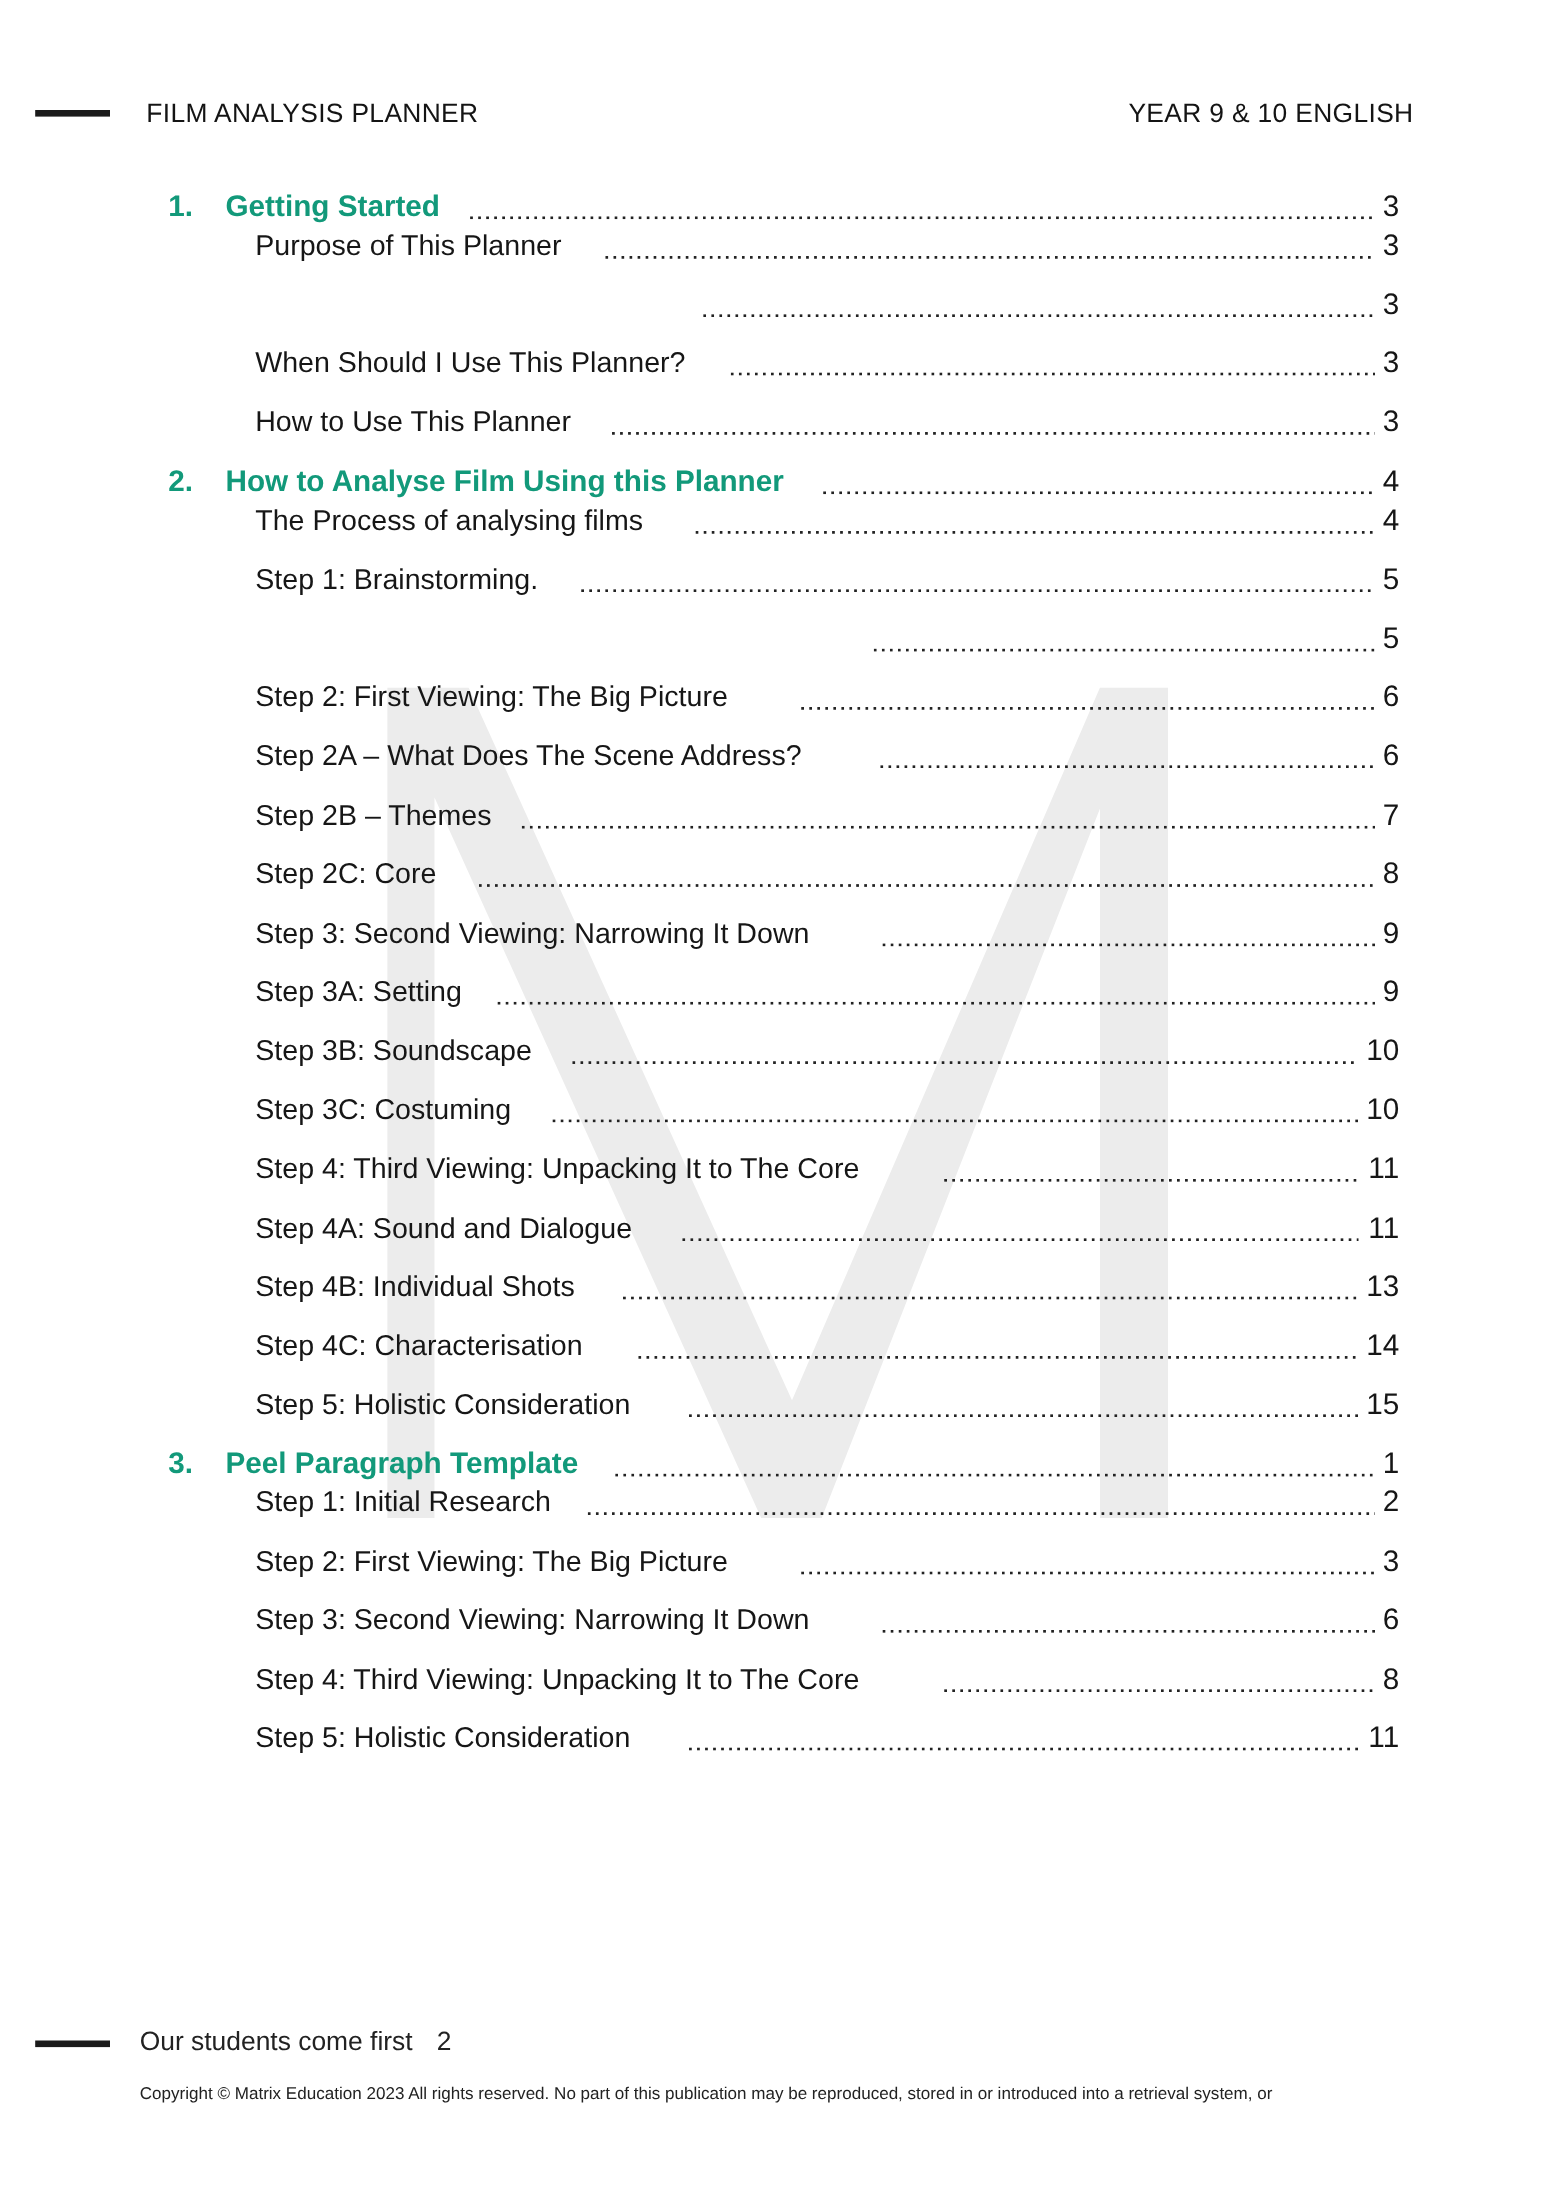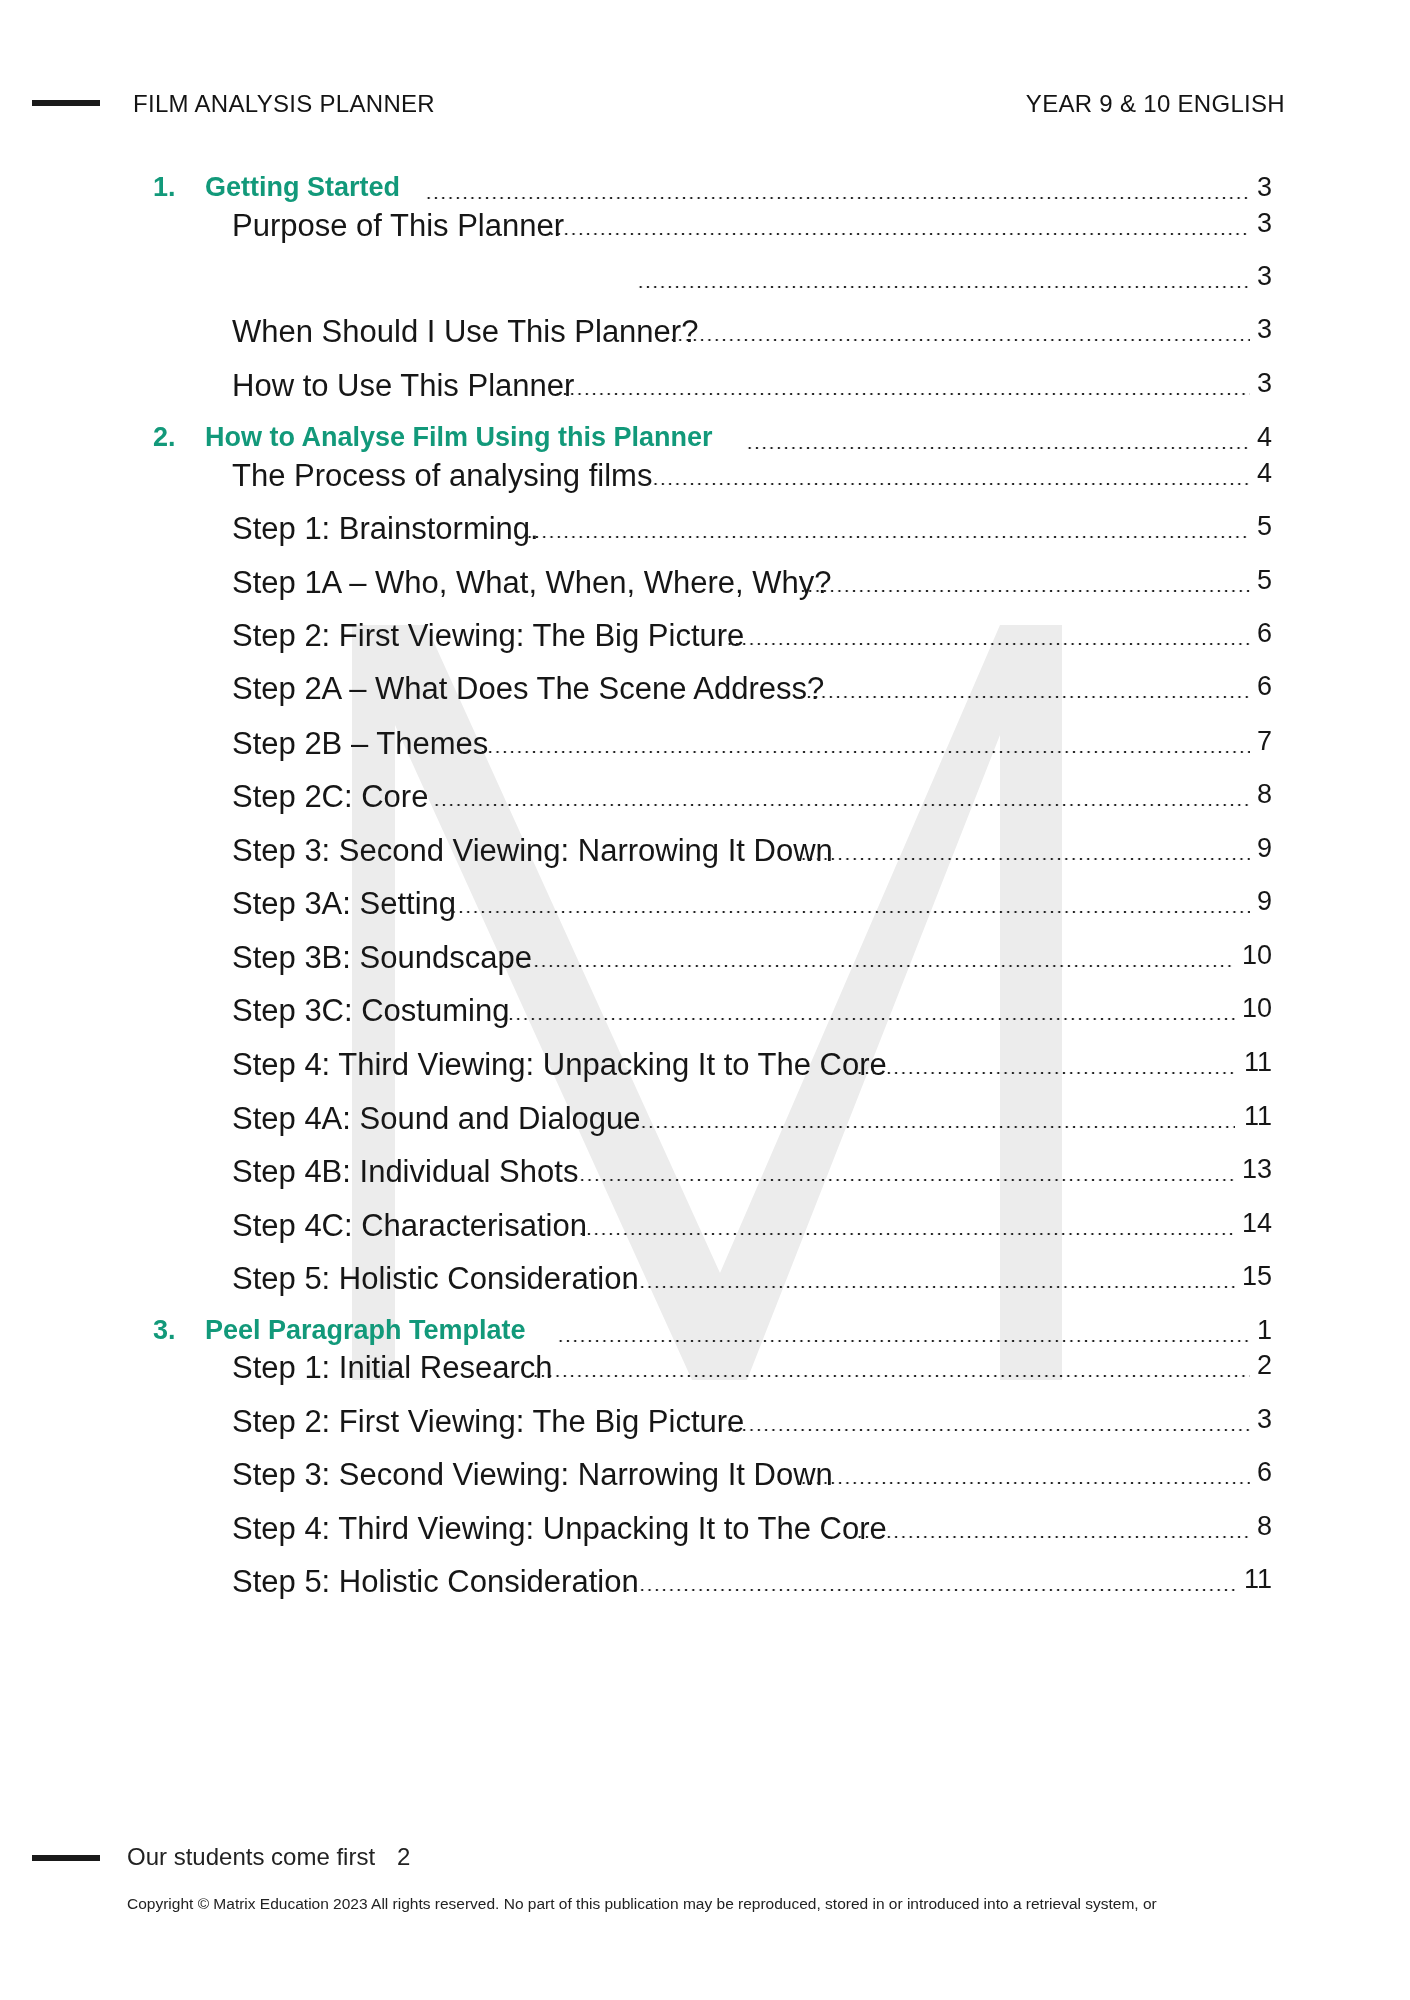--- a/index.html
+++ b/index.html
@@ -14,21 +14,21 @@
   .header-right { position: absolute; right: 125px; top: 90px; font-size: 24px; letter-spacing: 0.3px; }
 
   
   .watermark { position: absolute; left: 352px; top: 625px; width: 710px; height: 755px; z-index: 0; }
 
   .toc { position: absolute; left: 0; top: 0; width: 1410px; z-index: 1; }
   .toc-row { position: absolute; left: 0; width: 1410px; height: 34px; display: flex; align-items: baseline; }
   .toc-row .num { position: absolute; left: 153px; font-weight: bold; color: #12997a; font-size: 27px; }
   .toc-row .label { white-space: nowrap; }
   .toc-row.section .label { position: absolute; left: 205px; font-weight: bold; color: #12997a; font-size: 27px; }
-  .toc-row.item .label { position: absolute; left: 232px; font-size: 31px; color: #161616; }
+  .toc-row.item .label { position: absolute; left: 232px; font-size: 26px; color: #161616; }
   .toc-row .leader { position: absolute; height: 4px; bottom: 6px;
     background-image: radial-gradient(circle, #222 1.2px, transparent 1.5px);
     background-size: 7.3px 4px; background-repeat: repeat-x; }
   .toc-row .page { position: absolute; right: 138px; font-size: 27px; color: #161616; text-align: right; }
 
   .footer-text { position: absolute; left: 127px; top: 1843px; font-size: 24px; color: #222; }
   .footer-text .pg { margin-left: 22px; }
   .copyright { position: absolute; left: 127px; top: 1893px; width: 1180px; font-size: 15.5px; line-height: 21px; color: #222; }
 </style>
 </head>
@@ -78,21 +78,20 @@
       <span class="label">The Process of analysing films</span>
       <span class="leader" style="left:630px; right:160px"></span>
       <span class="page">4</span>
     </div>
     <div class="toc-row item" style="top: 511px;">
       <span class="label">Step 1: Brainstorming.</span>
       <span class="leader" style="left:526px; right:160px"></span>
       <span class="page">5</span>
     </div>
     <div class="toc-row item" style="top: 565px;">
-      <span class="label">Step 1A – Who, What, When, Where, Why?</span>
       <span class="leader" style="left:792px; right:160px"></span>
       <span class="page">5</span>
     </div>
     <div class="toc-row item" style="top: 618px;">
       <span class="label">Step 2: First Viewing: The Big Picture</span>
       <span class="leader" style="left:726px; right:160px"></span>
       <span class="page">6</span>
     </div>
     <div class="toc-row item" style="top: 671px;">
       <span class="label">Step 2A – What  Does The Scene Address?</span>

